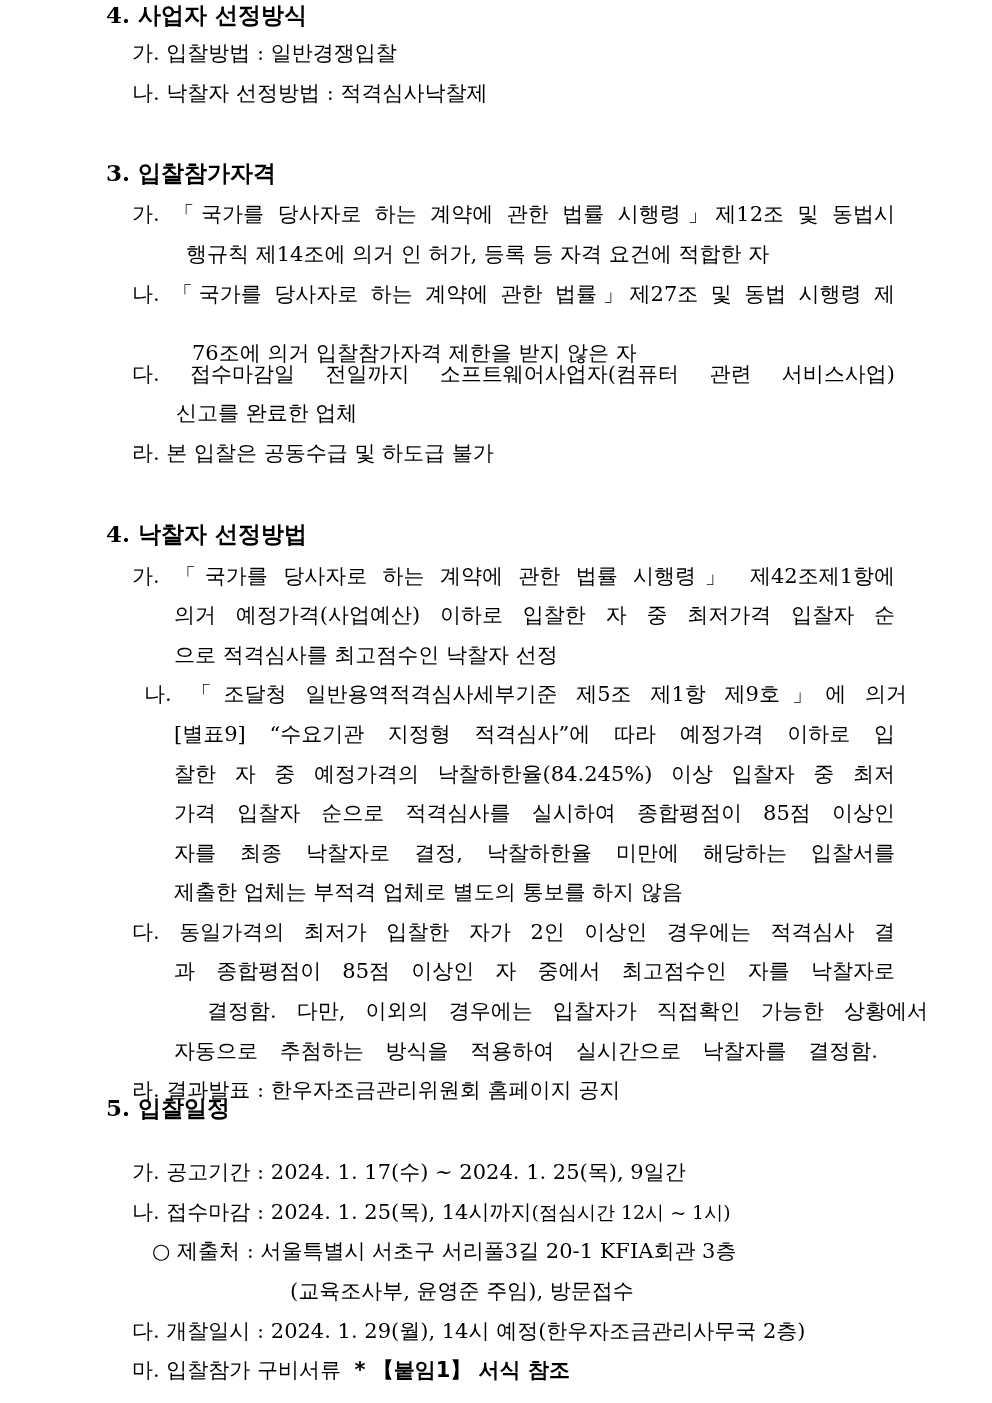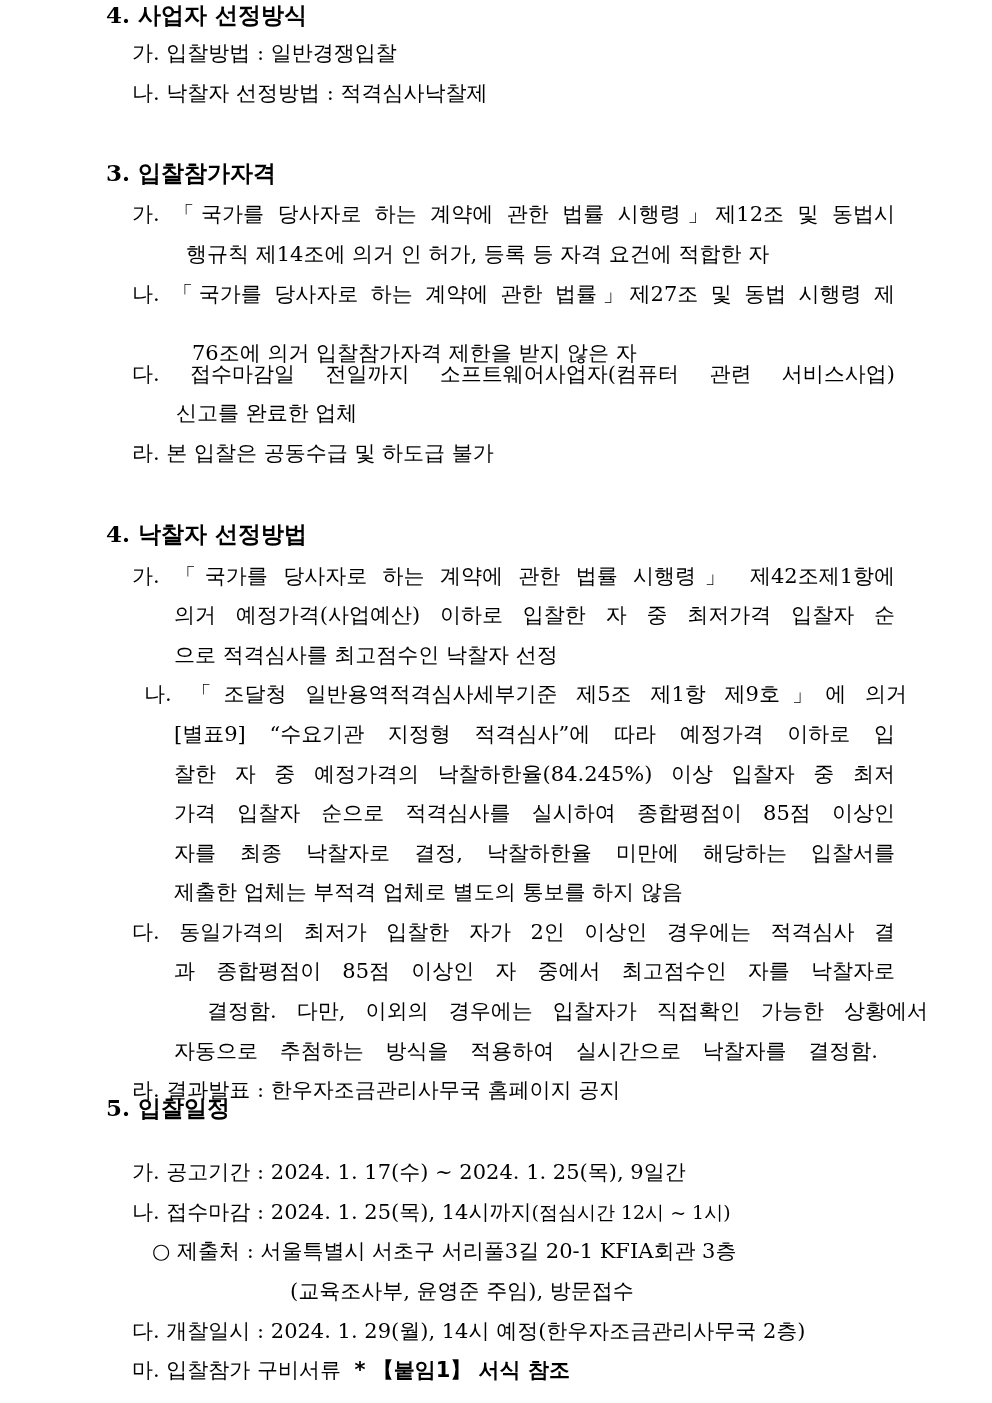--- a/index.html
+++ b/index.html
@@ -47,21 +47,21 @@
 <div class="line justify" style="left:174px; top:719px; width:721px;">[별표9] “수요기관 지정형 적격심사”에 따라 예정가격 이하로 입</div>
 <div class="line justify" style="left:174px; top:759px; width:721px;">찰한 자 중 예정가격의 낙찰하한율(84.245%) 이상 입찰자 중 최저</div>
 <div class="line justify" style="left:174px; top:798px; width:721px;">가격 입찰자 순으로 적격심사를 실시하여 종합평점이 85점 이상인</div>
 <div class="line justify" style="left:174px; top:838px; width:721px;">자를 최종 낙찰자로 결정, 낙찰하한율 미만에 해당하는 입찰서를</div>
 <div class="line" style="left:174px; top:877px;">제출한 업체는 부적격 업체로 별도의 통보를 하지 않음</div>
 
 <div class="line justify" style="left:132px; top:917px; width:763px;">다. 동일가격의 최저가 입찰한 자가 2인 이상인 경우에는 적격심사 결</div>
 <div class="line justify" style="left:174px; top:956px; width:721px;">과 종합평점이 85점 이상인 자 중에서 최고점수인 자를 낙찰자로</div>
 <div class="line justify" style="left:174px; top:996px; width:721px;margin-left:33px;">결정함. 다만, 이외의 경우에는 입찰자가 직접확인 가능한 상황에서</div>
 <div class="line justify" style="left:174px; top:1036px; width:704px;">자동으로 추첨하는 방식을 적용하여 실시간으로 낙찰자를 결정함.</div>
-<div class="line" style="left:132px; top:1075px;">라. 결과발표 : 한우자조금관리사무국 홈페이지 공지</div>
+<div class="line" style="left:132px; top:1075px;">라. 결과발표 : 한우자조금관리위원회 홈페이지 공지</div>
 
 <div class="line heading" style="left:106px; top:1093px;">5. 입찰일정</div>
 <div class="line" style="left:132px; top:1157px;">가. 공고기간 : 2024. 1. 17(수) ~ 2024. 1. 25(목), 9일간</div>
 <div class="line" style="left:132px; top:1197px;">
   <span>나. 접수마감 : 2024. 1. 25(목), 14시까지</span><span class="small">(점심시간 12시 ~ 1시)</span>
 </div>
 <div class="line" style="left:152px; top:1236px;text-align:center;">
   <span>○</span>
   <span>제출처 : 서울특별시 서초구 서리풀3길 20-1 KFIA회관 3층</span>
 </div>

